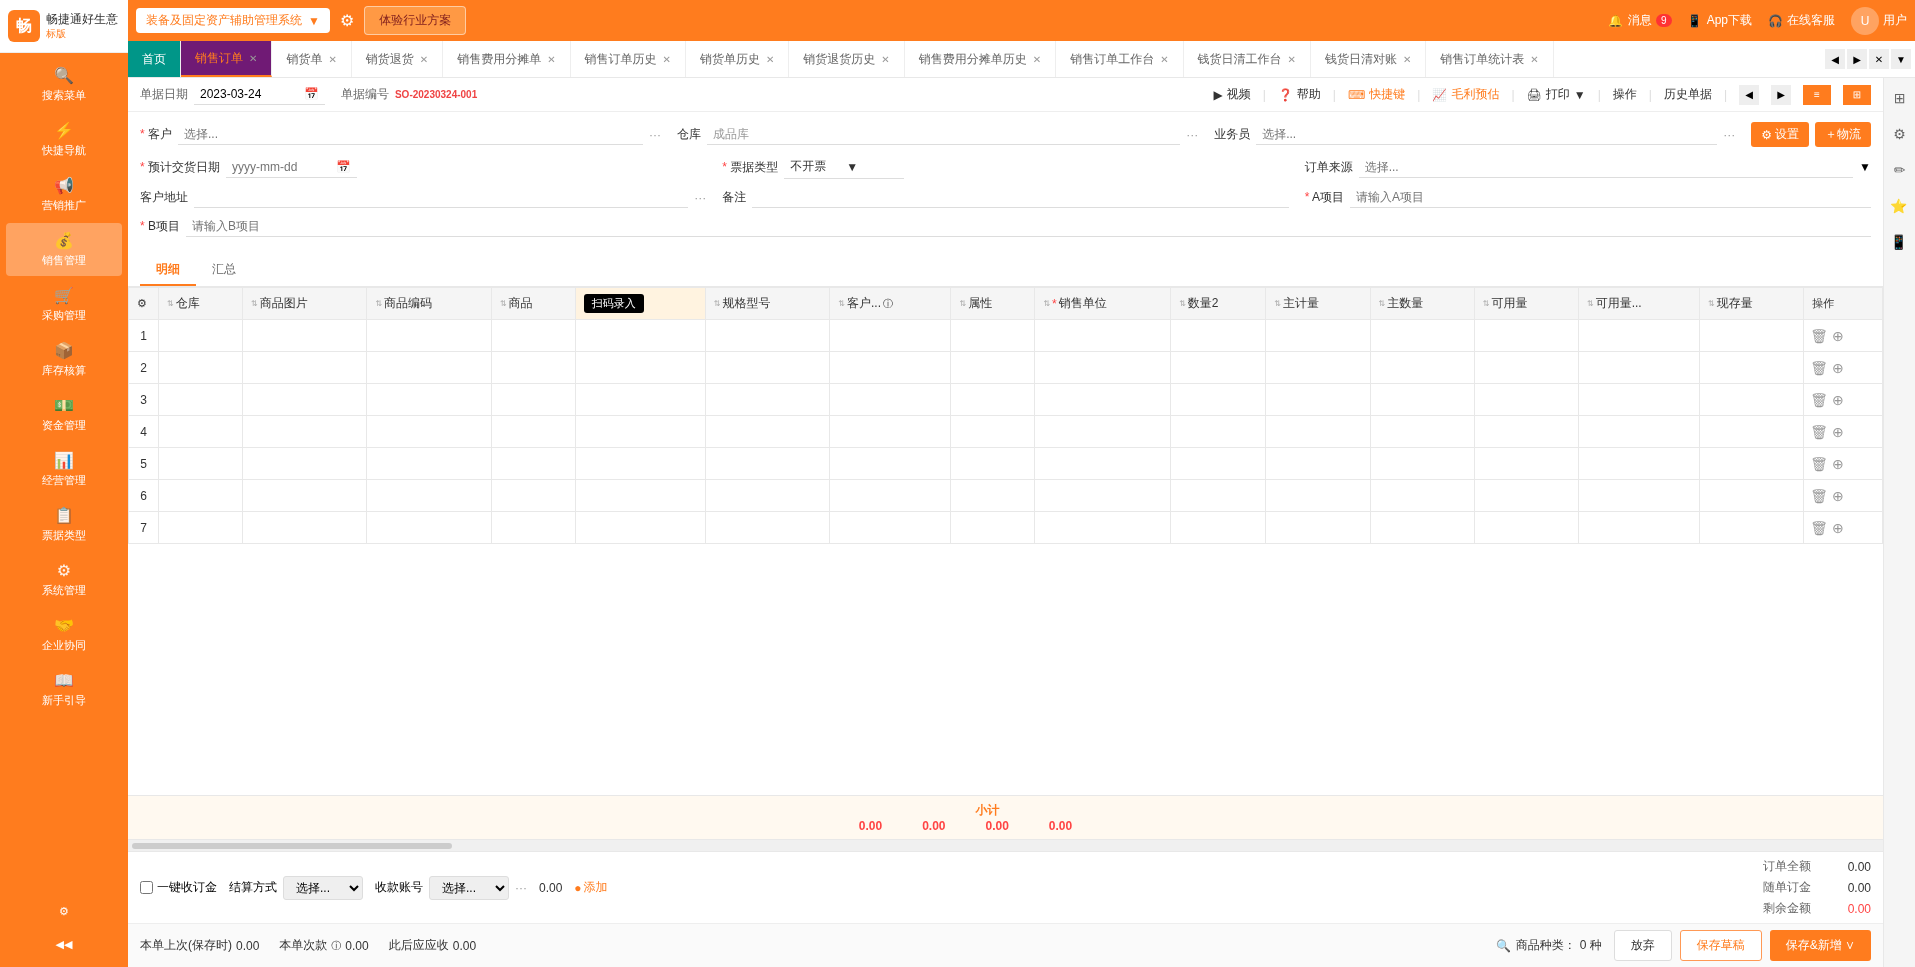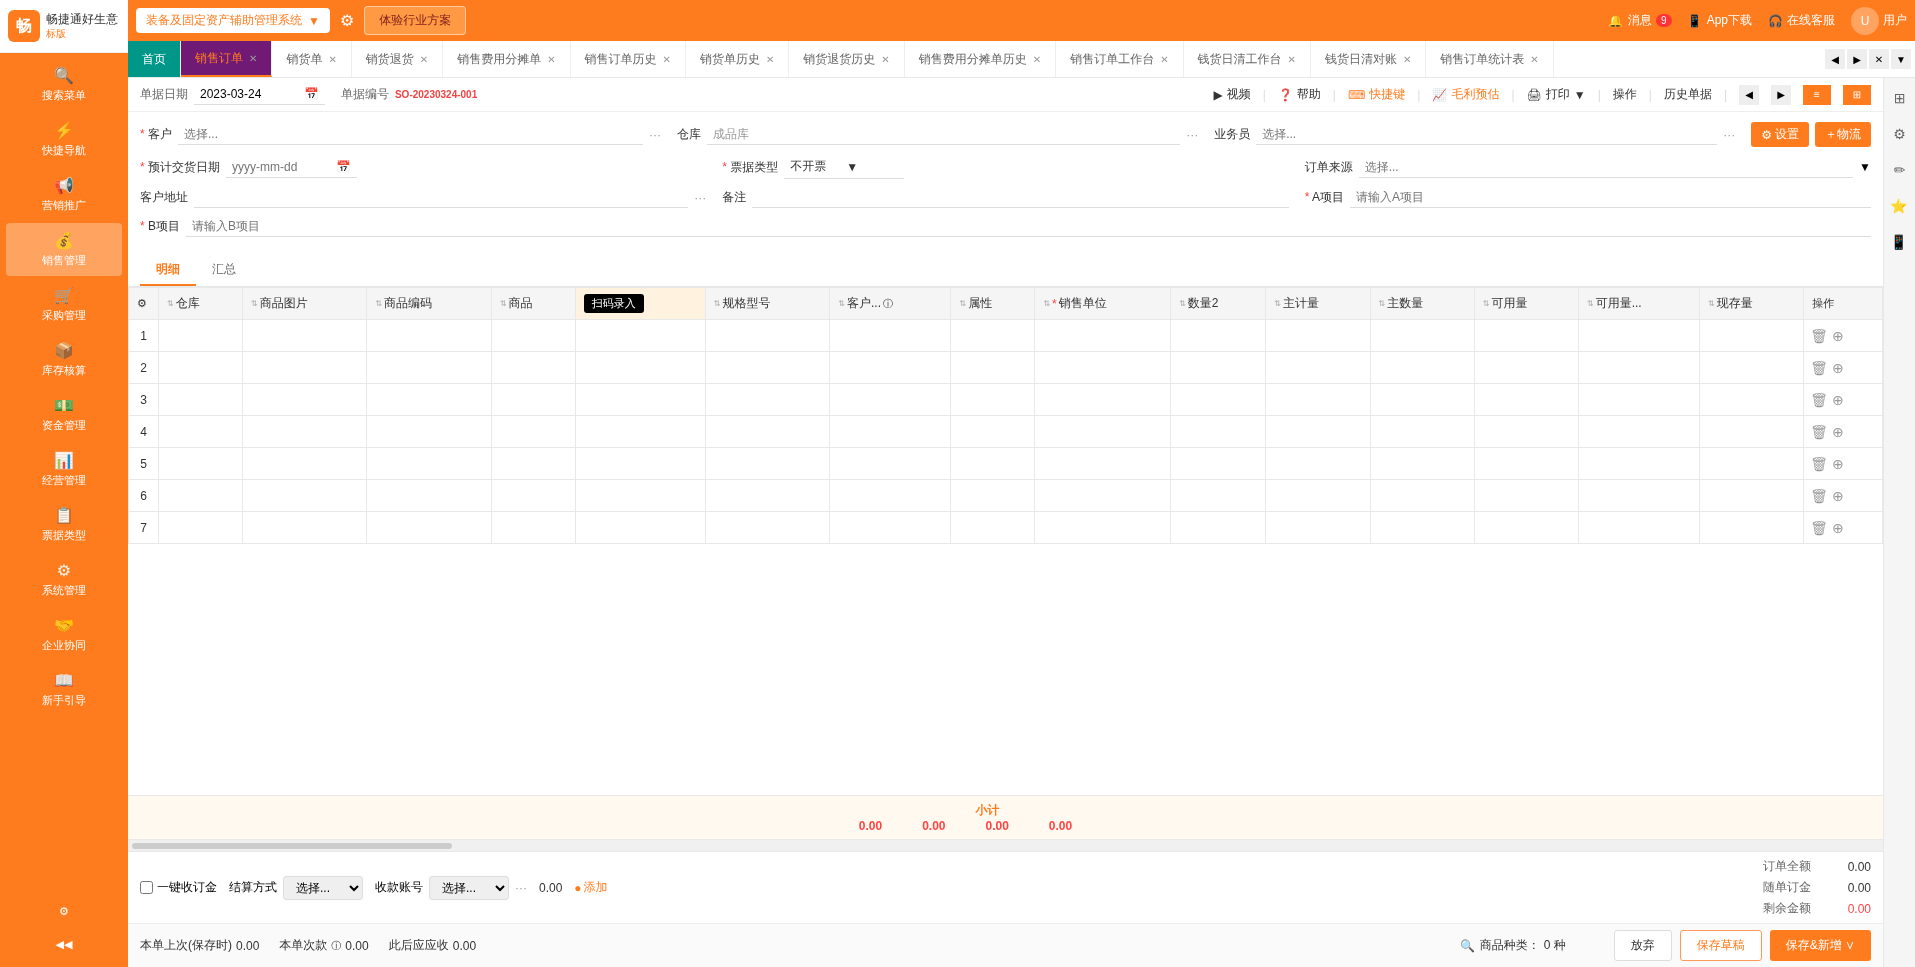--- a/index.html
+++ b/index.html
@@ -466,21 +466,20 @@
     .status-item { color: #333; font-size: 12px; display: flex; align-items: center; gap: 4px; }
     .status-item span.val { color: #333; }
     .status-spacer { flex: 1; }
     .status-right { display: flex; align-items: center; gap: 12px; }
 
     
     .action-btns {
       display: flex;
       gap: 8px;
       flex-shrink: 0;
-      margin-left: 36px;
     }
     .btn-discard {
       border: 1px solid #ddd;
       background: white;
       color: #333;
       padding: 6px 16px;
       border-radius: 3px;
       cursor: pointer;
       font-size: 12px;
     }

